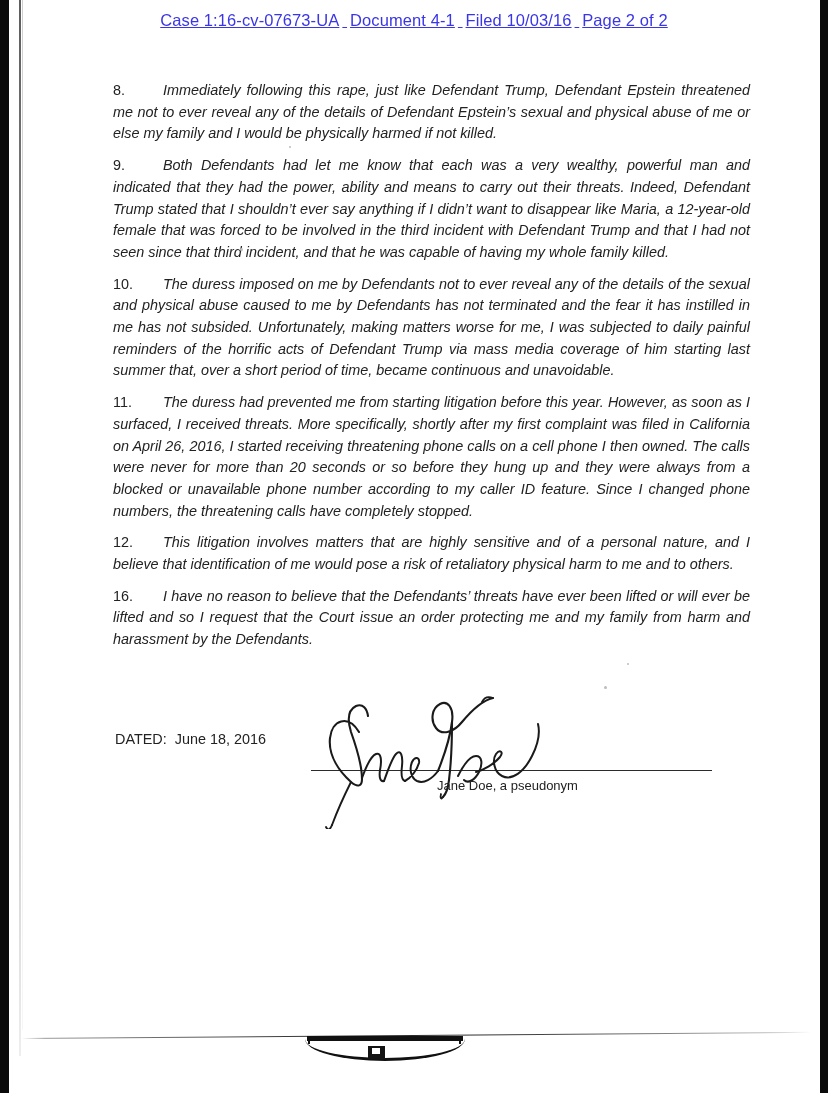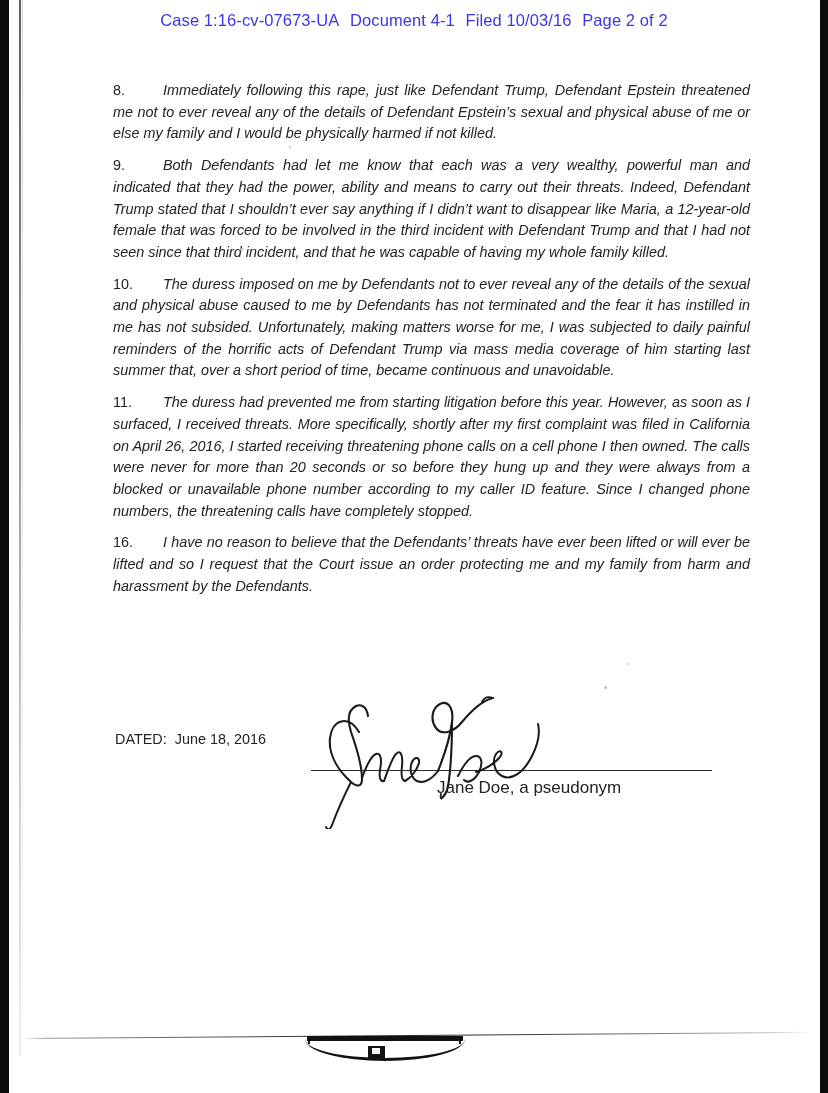--- a/index.html
+++ b/index.html
@@ -105,20 +105,21 @@
   .ecf-header {
     position: absolute;
     left: 0;
     top: 11px;
     width: 828px;
     text-align: center;
     color: #3a36e6;
     font-size: 16.5px;
     letter-spacing: 0.1px;
     white-space: nowrap;
+    text-decoration: underline;
   }
   .ecf-header span { padding: 0 3px; }
 
   
   .body-col {
     position: absolute;
     left: 113px;
     top: 80px;
     width: 637px;
   }
@@ -175,21 +176,21 @@
     left: 311px;
     top: 770px;
     width: 401px;
     height: 1px;
     background: #2b2b2b;
   }
   .sig-caption {
     position: absolute;
     left: 437px;
     top: 778px;
-    font-size: 17px;
+    font-size: 13px;
     color: #222222;
   }
   .sig-svg {
     position: absolute;
     left: 318px;
     top: 694px;
     width: 240px;
     height: 135px;
     pointer-events: none;
   }
@@ -233,20 +234,24 @@
     <div class="para">
       <span class="pnum">10.</span>
       <span class="ptext">The duress imposed on me by Defendants not to ever reveal any of the details of the sexual and physical abuse caused to me by Defendants has not terminated and the fear it has instilled in me has not subsided.  Unfortunately, making matters worse for me, I was subjected to daily painful reminders of the horrific acts of Defendant Trump via mass media coverage of him starting last summer that, over a short period of time, became continuous and unavoidable.</span>
     </div>
 
     <div class="para">
       <span class="pnum">11.</span>
       <span class="ptext">The duress had prevented me from starting litigation before this year.  However, as soon as I surfaced, I received threats.  More specifically, shortly after my first complaint was filed in California on April 26, 2016, I started receiving threatening phone calls on a cell phone I then owned.  The calls were never for more than 20 seconds or so before they hung up and they were always from a blocked or unavailable phone number according to my caller ID feature.  Since I changed phone numbers, the threatening calls have completely stopped.</span>
     </div>
 
+    <div class="para">
+      <span class="pnum">12.</span>
+      <span class="ptext">This litigation involves matters that are highly sensitive and of a personal nature, and I believe that identification of me would pose a risk of retaliatory physical harm to me and to others.</span>
+    </div>
 
     <div class="para">
       <span class="pnum">16.</span>
       <span class="ptext">I have no reason to believe that the Defendants’ threats have ever been lifted or will ever be lifted and so I request that the Court issue an order protecting me and my family from harm and harassment by the Defendants.</span>
     </div>
 
   </div>
 
 
   <div class="dated">DATED:  June 18, 2016</div>

